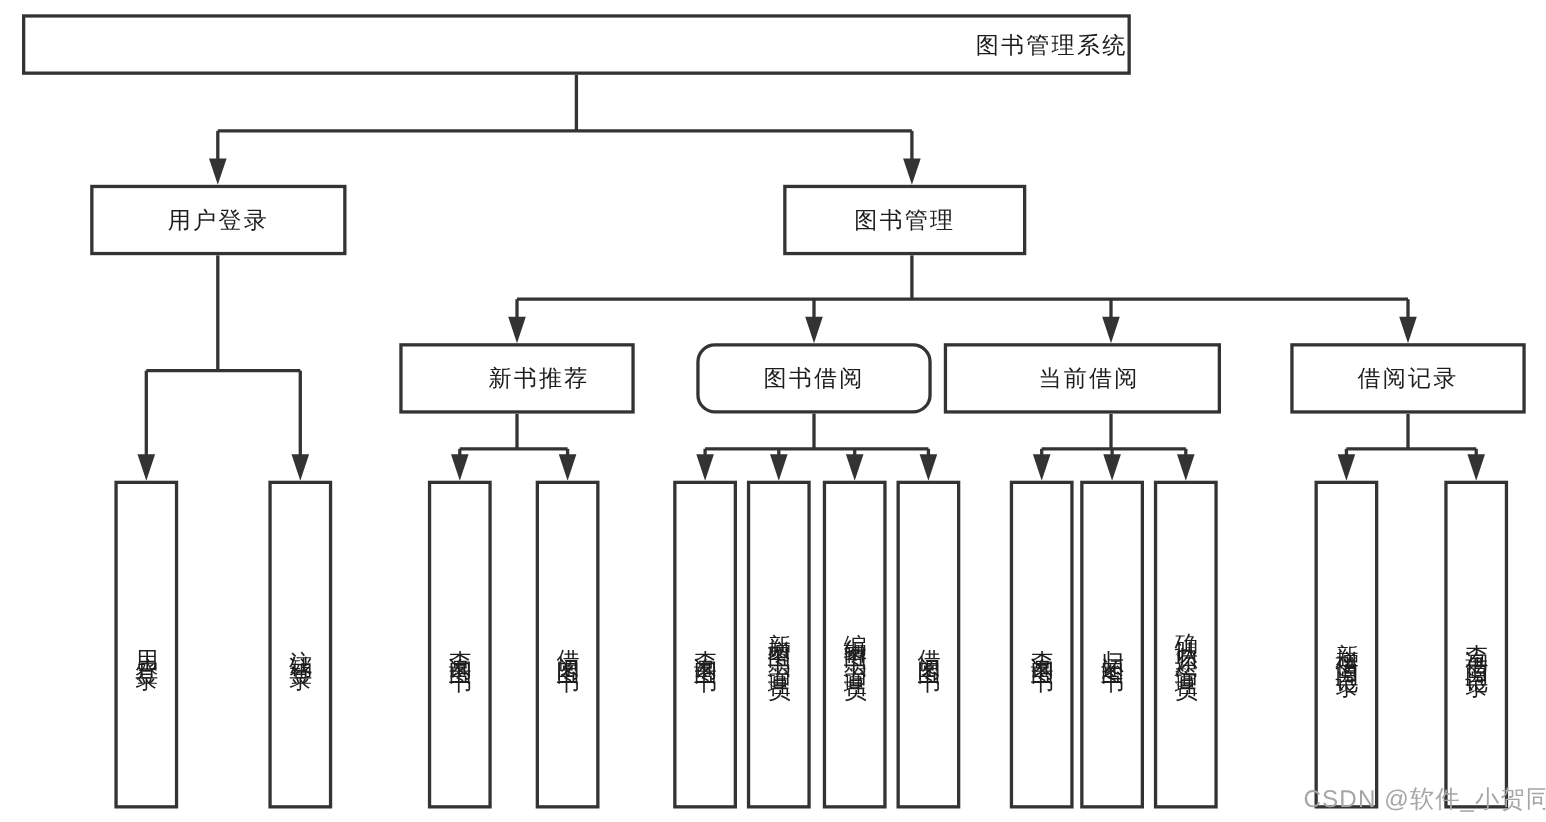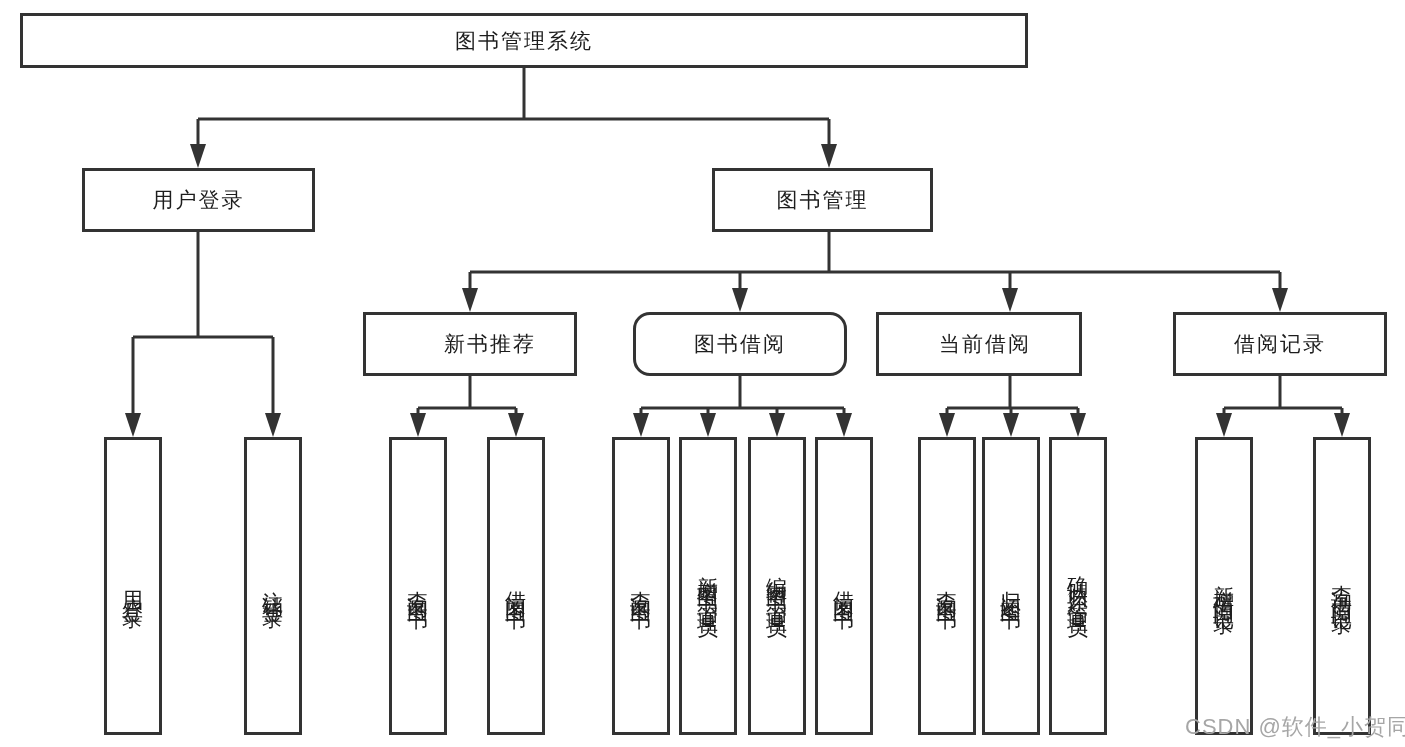--- a/index.html
+++ b/index.html
@@ -34,37 +34,37 @@
     background: #ffffff;
     display: flex;
     align-items: center;
     justify-content: center;
   }
   .node .hlabel {
     font-size: 21px;
     letter-spacing: 2px;
     white-space: nowrap;
   }
-  .root-box    { left: 20px;  top: 13px;  width: 1008px; height: 55px; }
+  .root-box    { left: 20px;  top: 13px;  width: 1008px; height: 55px; justify-content: flex-end; }
   .branch-box  { top: 168px; height: 64px; }
   .level3-box  { top: 312px; height: 64px; }
   .leaf-box    { top: 437px; width: 58px; height: 298px; }
   .leaf-box .vlabel {
     writing-mode: vertical-rl;
     text-orientation: mixed;
     font-size: 21px;
     line-height: 1;
     letter-spacing: 6px;
     max-height: 284px;
   }
   #b-user-login   { left: 82px;   width: 233px; }
   #b-book-mgmt    { left: 712px;  width: 221px; }
   #l3-new-book    { left: 363px;  width: 214px; padding-left: 40px; }
   #l3-borrowing   { left: 633px;  width: 214px; border-radius: 17px; }
-  #l3-current     { left: 876px;  width: 206px; padding-left: 12px; }
+  #l3-current     { left: 858px;  width: 252px; padding-left: 12px; }
   #l3-records     { left: 1173px; width: 214px; }
   #leaf-a1 { left: 104px;  }
   #leaf-a2 { left: 244px;  }
   #leaf-b1 { left: 389px;  }
   #leaf-b2 { left: 487px;  }
   #leaf-c1 { left: 612px;  }
   #leaf-c2 { left: 679px;  }
   #leaf-c3 { left: 748px;  }
   #leaf-c4 { left: 815px;  }
   #leaf-d1 { left: 918px;  }

